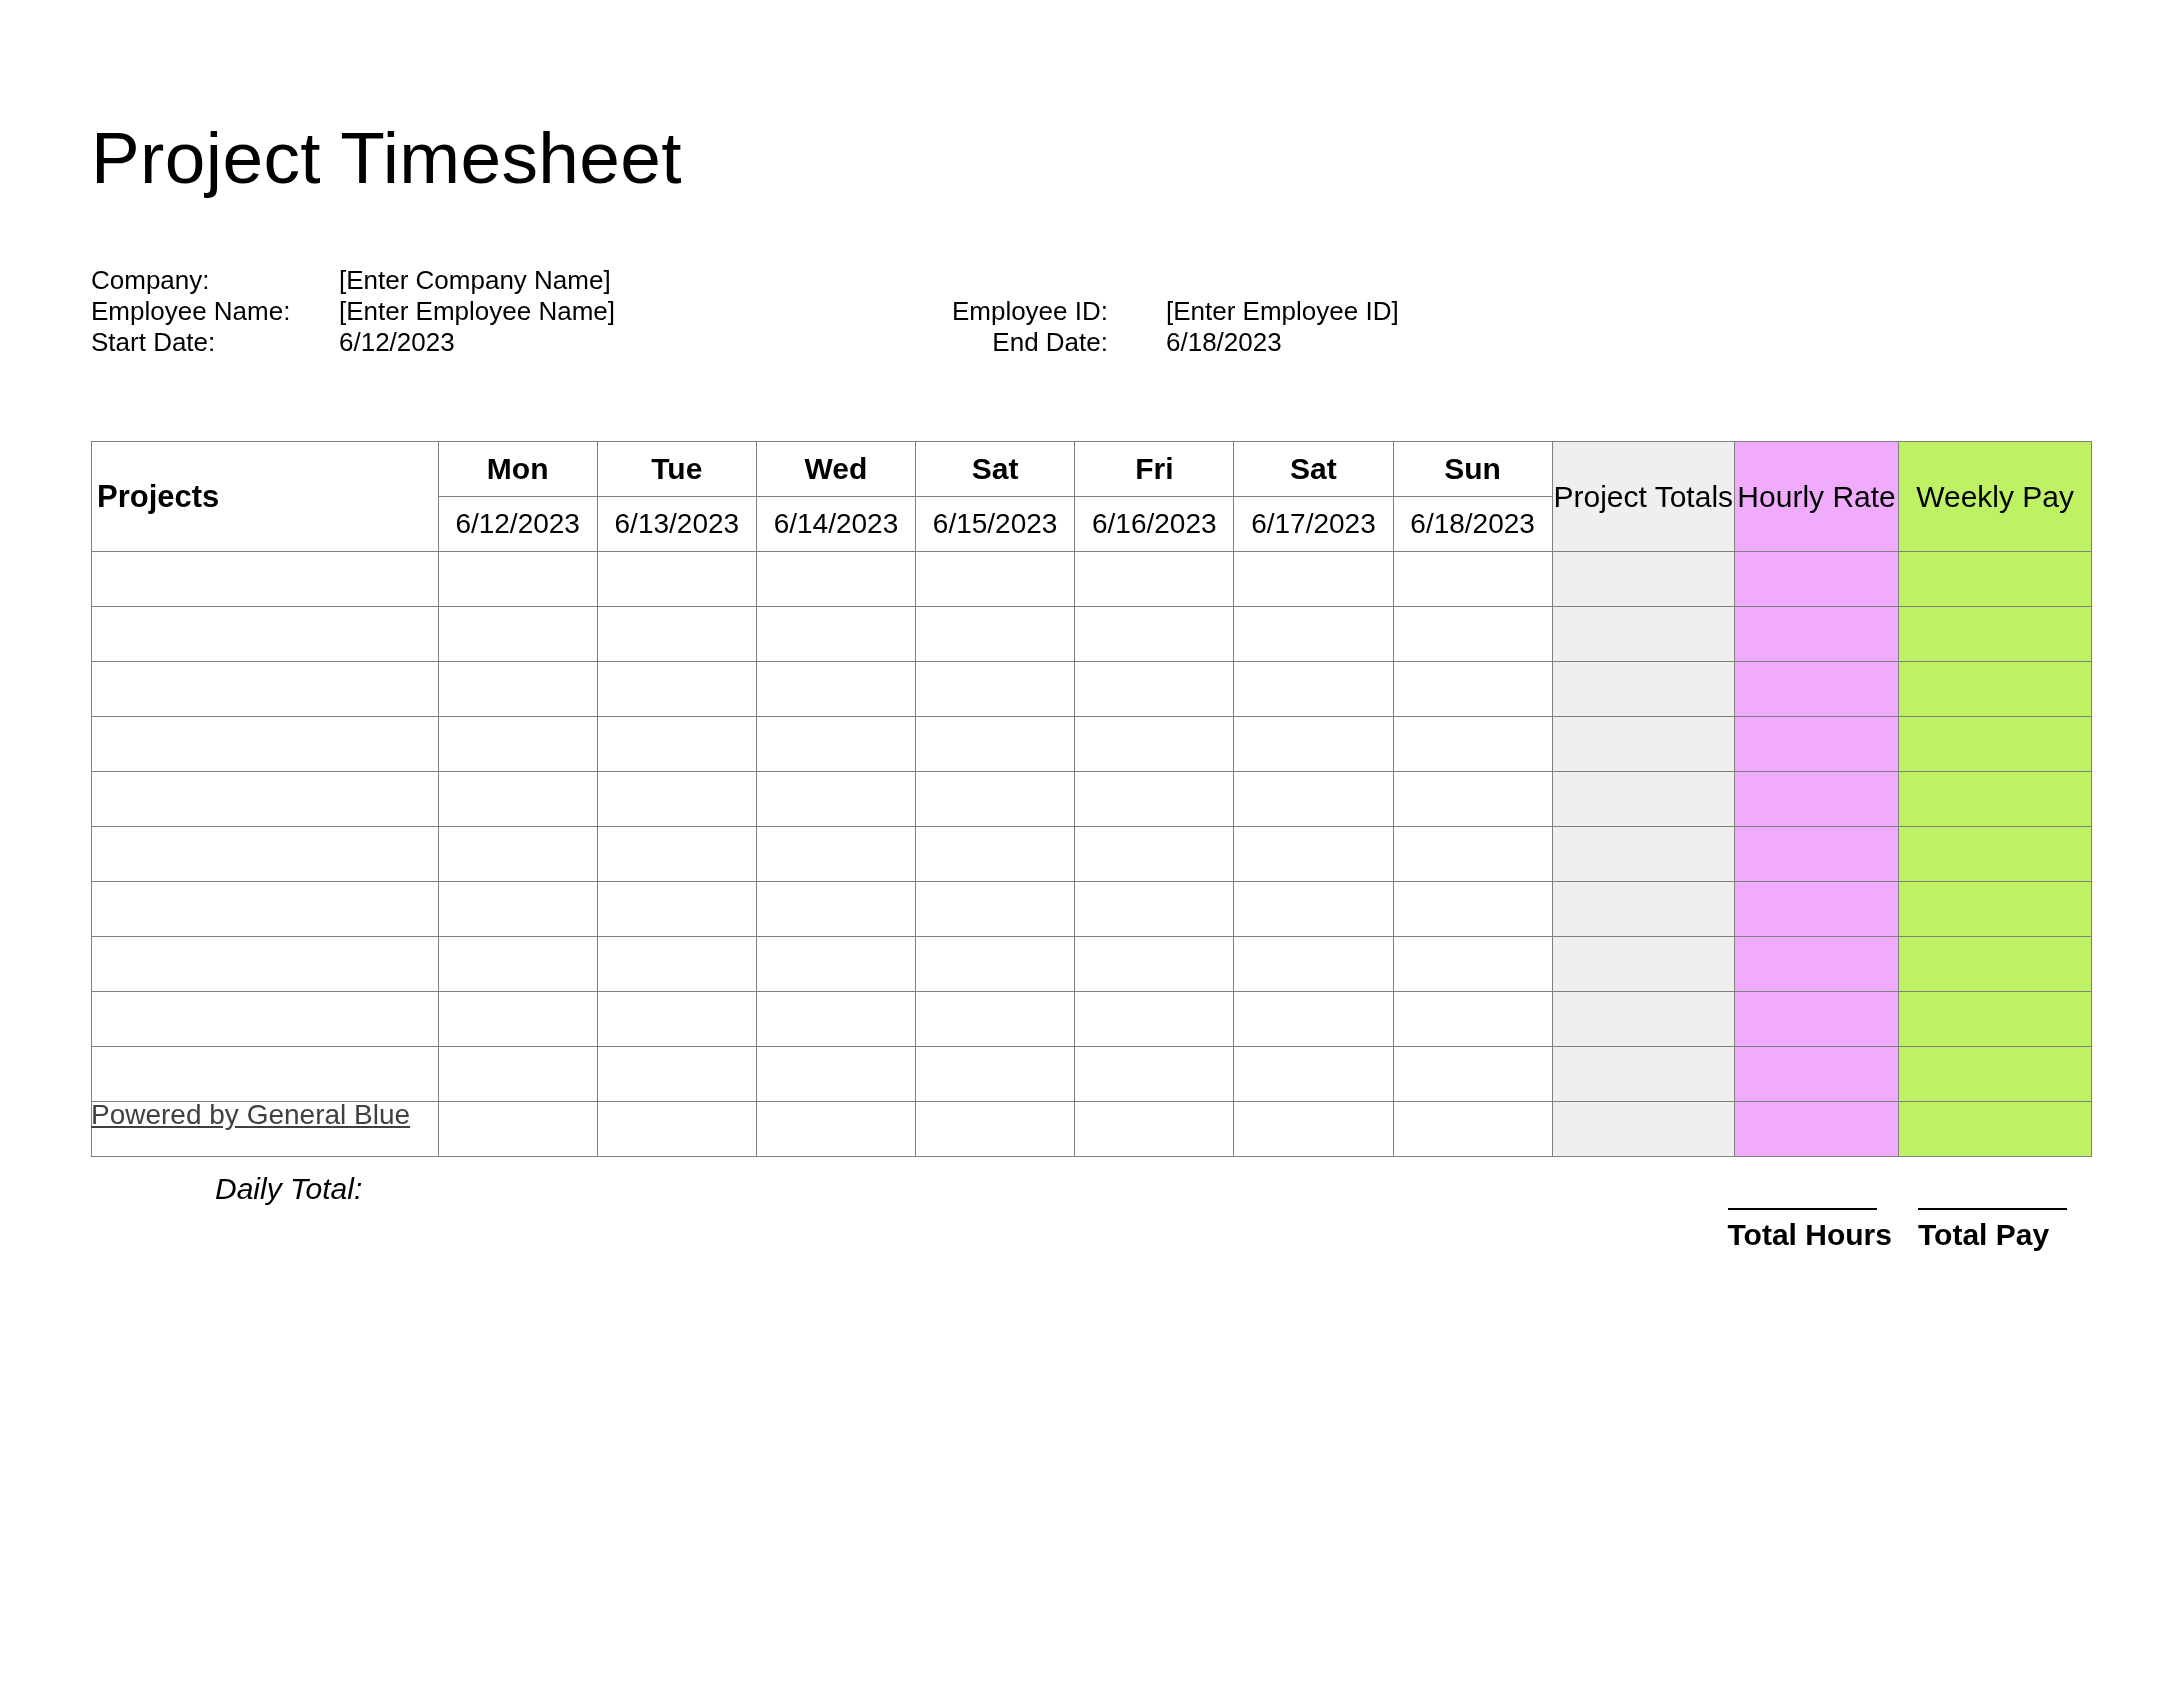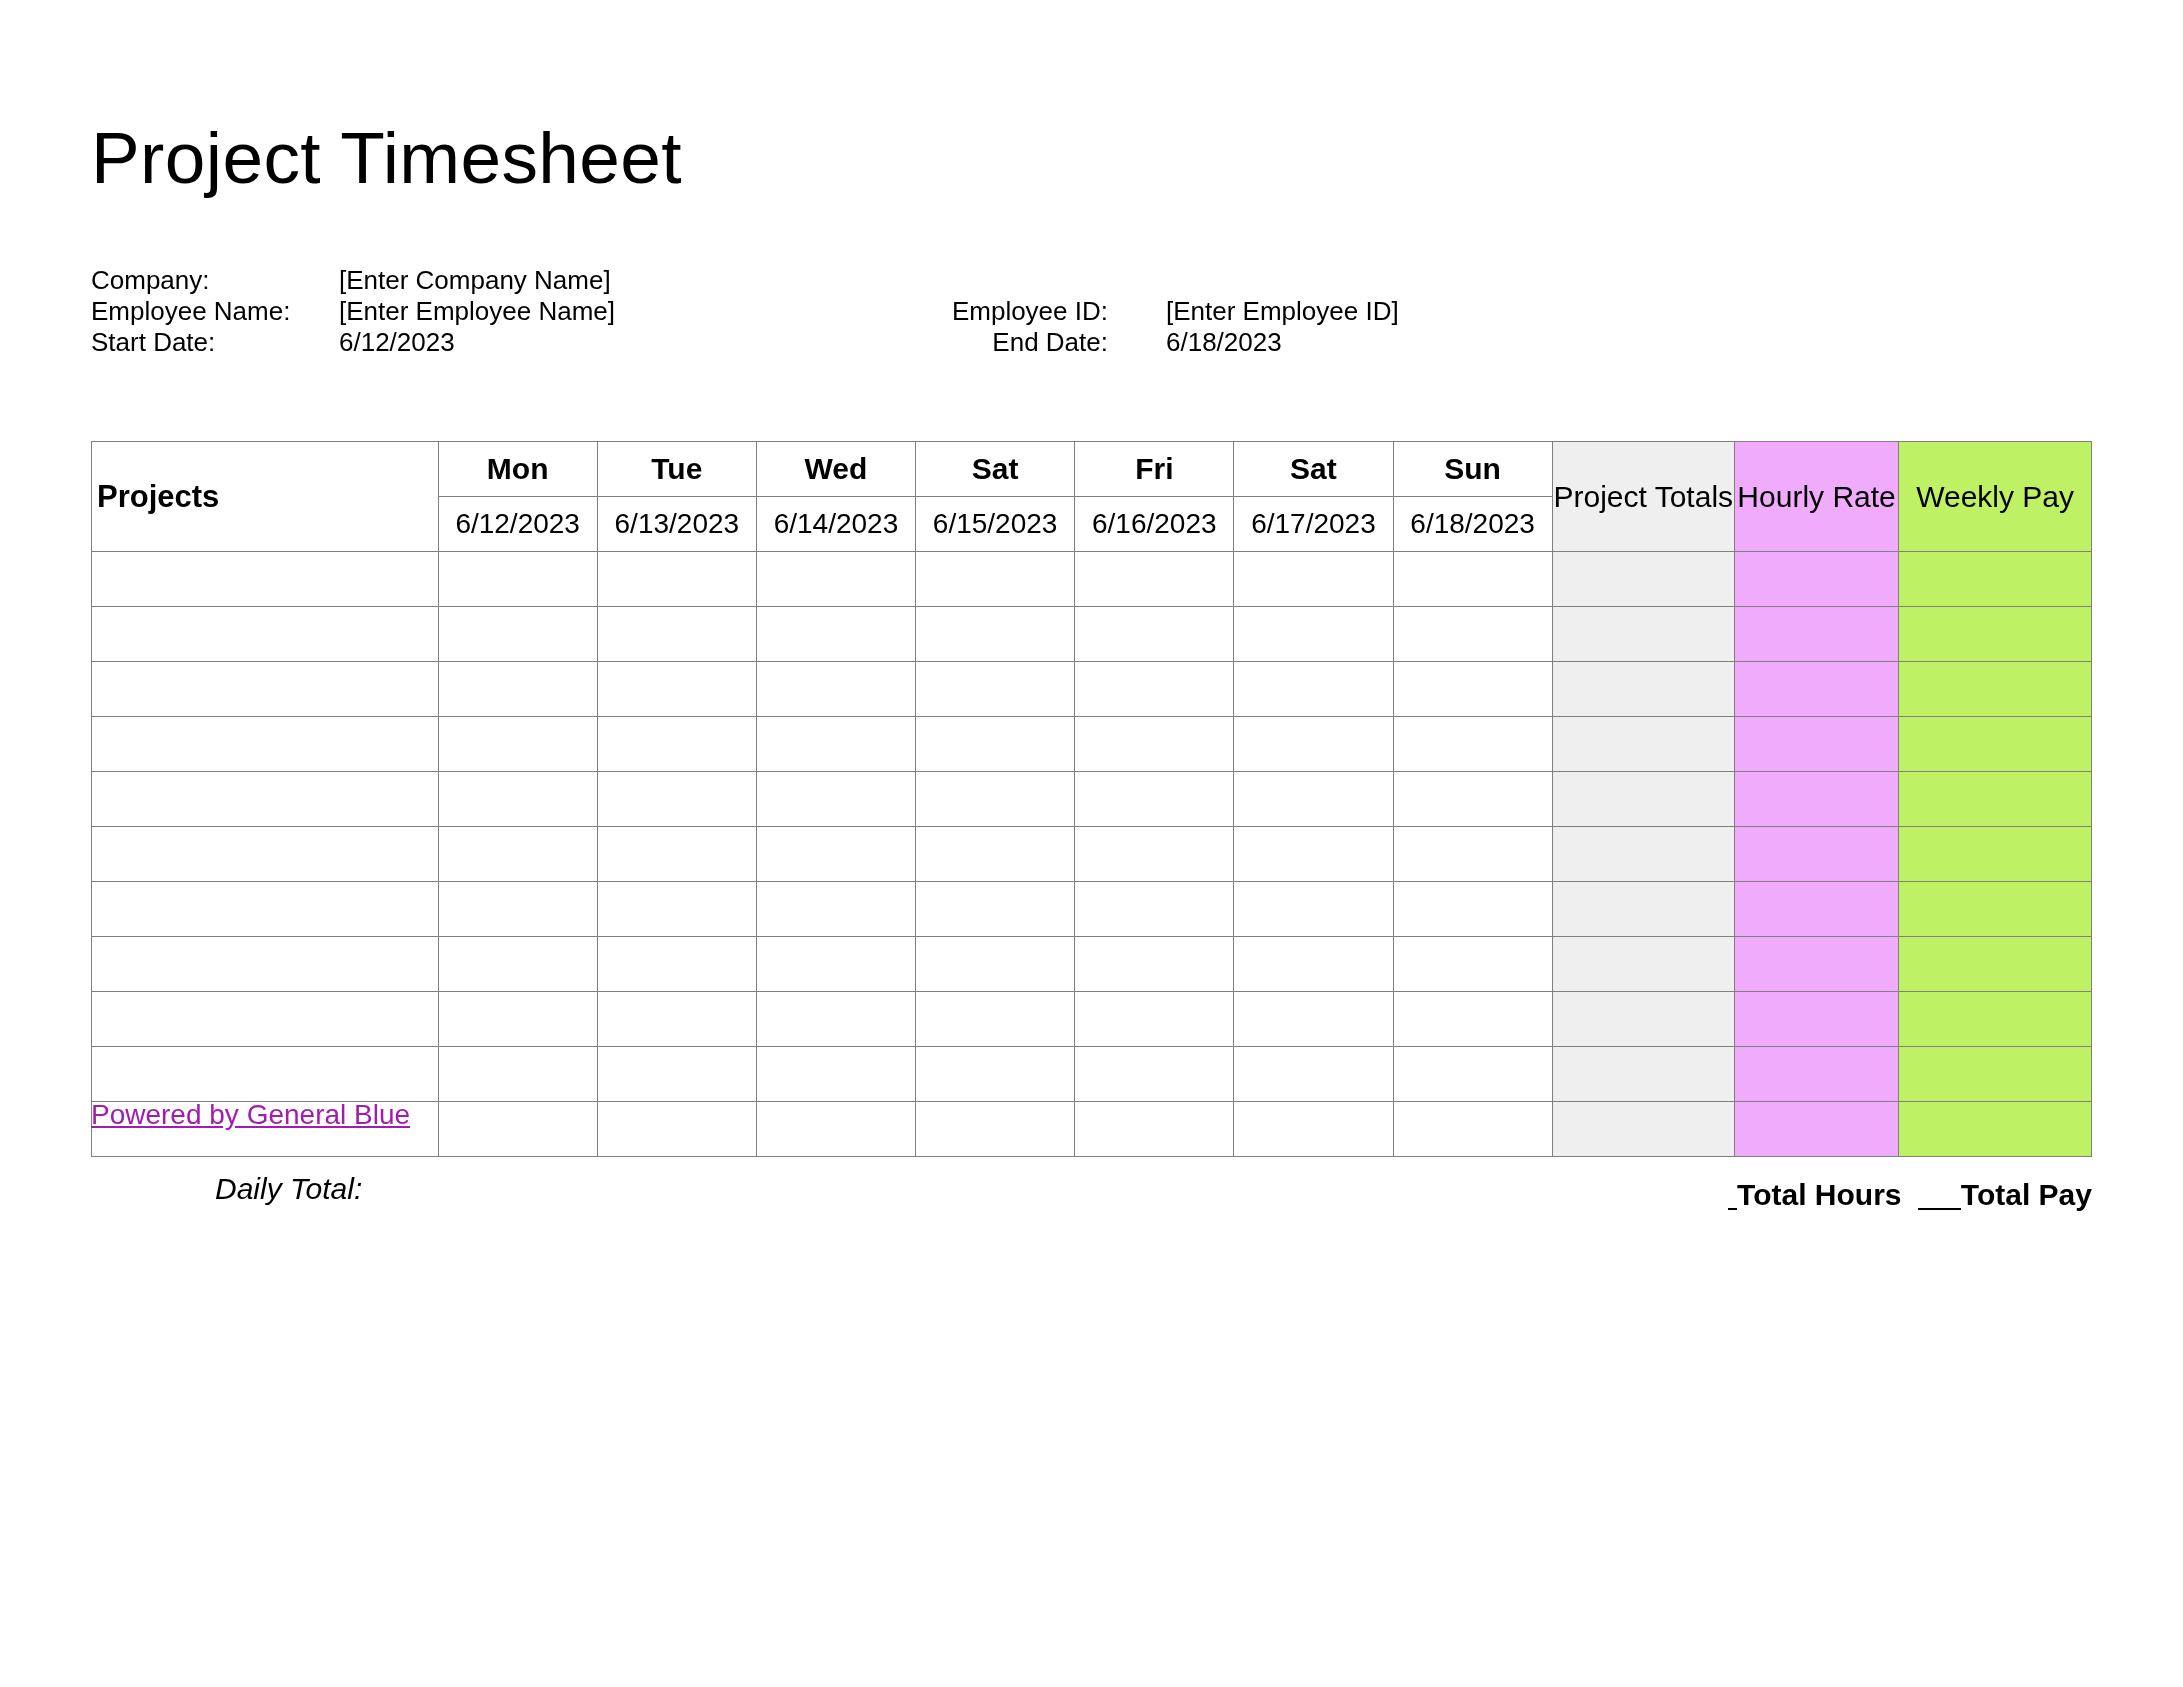--- a/index.html
+++ b/index.html
@@ -83,22 +83,21 @@
   }
   .spacer { flex: 1; }
 
   .sig-block {
     display: flex;
     align-items: flex-start;
   }
   .sig {
     width: 174px;
     display: flex;
-    flex-direction: row;
-    align-items: center;
+    flex-direction: column;
     margin-left: 16.5px;
   }
   .sig .line {
     width: 149px;
     border-top: 2.5px solid #000;
     margin-bottom: 8.3px;
     margin-top: 36px;
   }
   .sig .cap {
     font-weight: 700;
@@ -106,21 +105,21 @@
     white-space: nowrap;
   }
 
   .powered {
     position: absolute;
     left: 91px;
     bottom: 132px;
     font-size: 28px;
   }
   .powered a {
-    color: #a21caf;
+    color: #404040;
     text-decoration: underline;
   }
 </style>
 </head>
 <body>
 
 <div class="page">
   <h1 class="title">Project Timesheet</h1>
 
   <div class="info">

